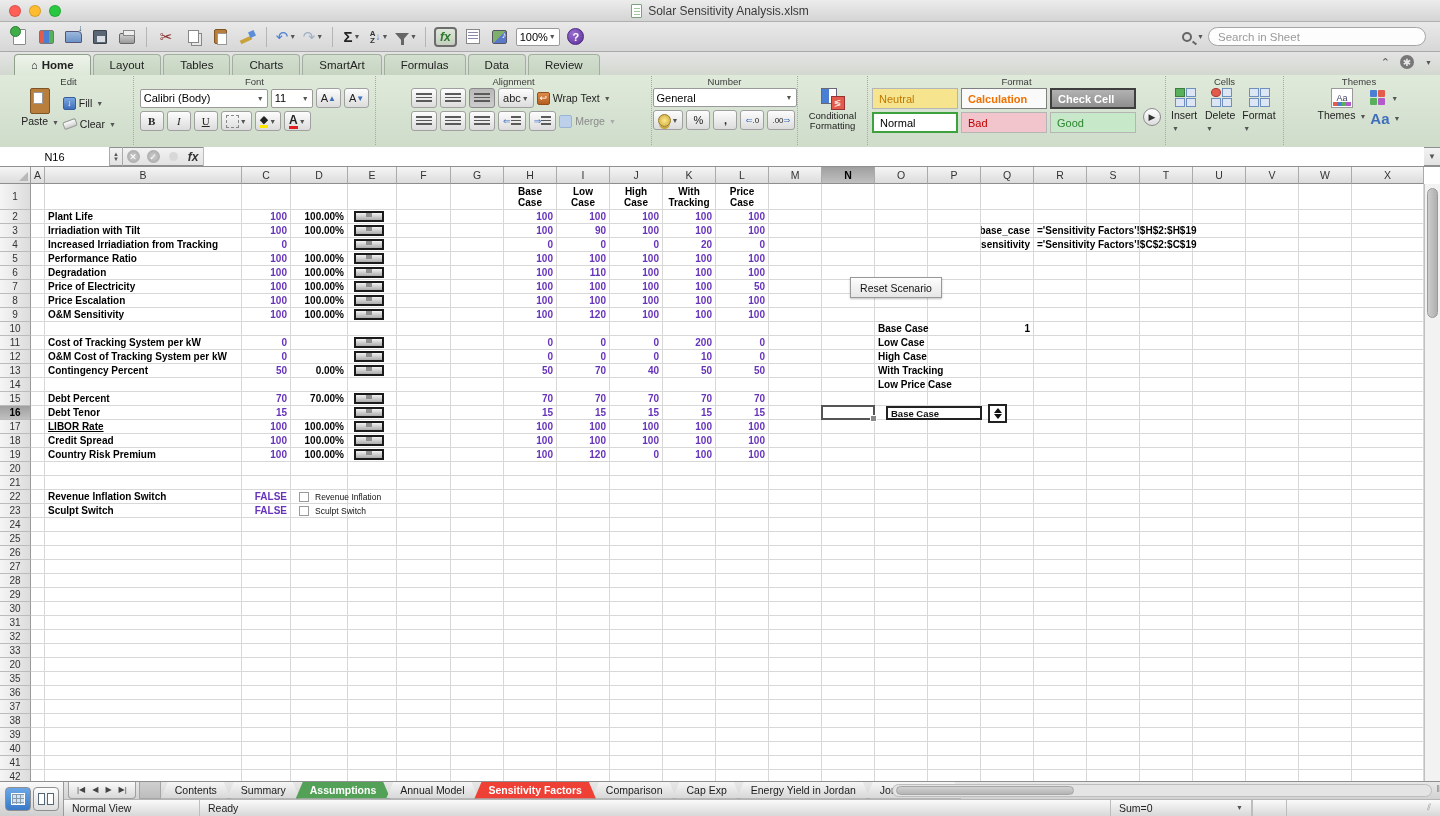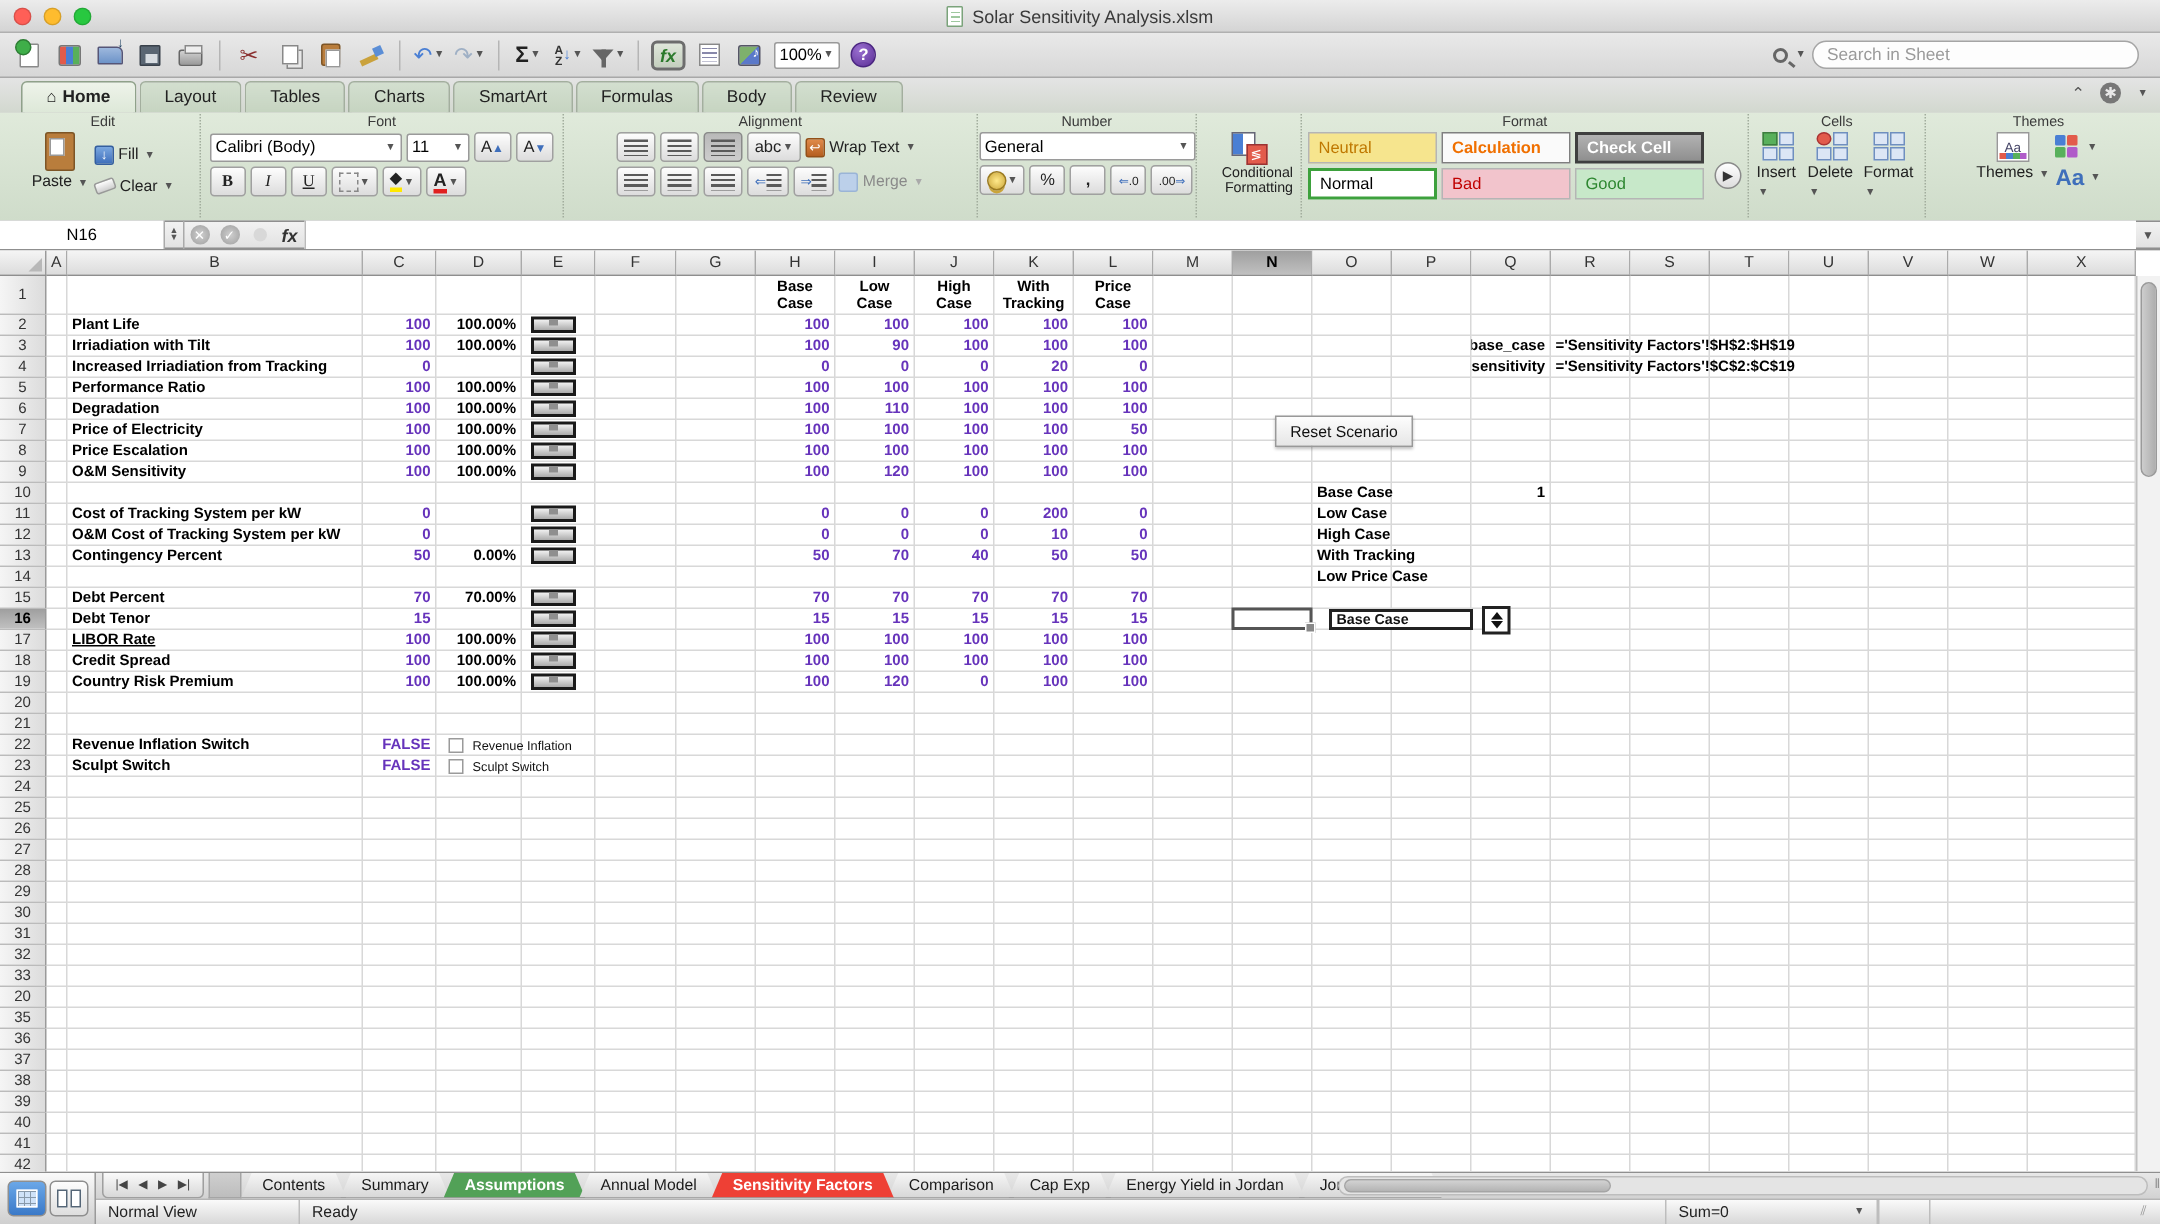--- a/index.html
+++ b/index.html
@@ -287,21 +287,21 @@
     <span class="rtab">
         <span>Charts</span>
       </span>
     <span class="rtab">
         <span>SmartArt</span>
       </span>
     <span class="rtab">
         <span>Formulas</span>
       </span>
     <span class="rtab">
-        <span>Body</span>
+        <span>Data</span>
       </span>
     <span class="rtab">
         <span>Review</span>
       </span>
     <span class="tabrow-right">
       <span>⌃</span>
       <span class="gear">✱</span>
       <span class="ddcaret">▼</span>
     </span>
   </div>
@@ -440,21 +440,21 @@
               <span>.00<span style="color:#3f6fbb">⇒</span></span>
             </div>
         </div>
       </div>
     </div>
 
     <div class="rgroup" style="width:70px">
       <div class="rglabel"></div>
       <div class="bigbtn">
         <span class="condico"></span>
-        <span style="font-size:9.5px;text-align:right;line-height:10px">Conditional Formatting</span>
+        <span style="font-size:9.5px;text-align:center;line-height:10px">Conditional Formatting</span>
       </div>
     </div>
 
     <div class="rgroup" style="width:298px">
       <div class="rglabel">Format</div>
       <div class="rrow">
         <div class="rcol">
           <div class="rrow">
             <div class="stylechip chip-neutral">Neutral</div>
             <div class="stylechip chip-calc">Calculation</div>

